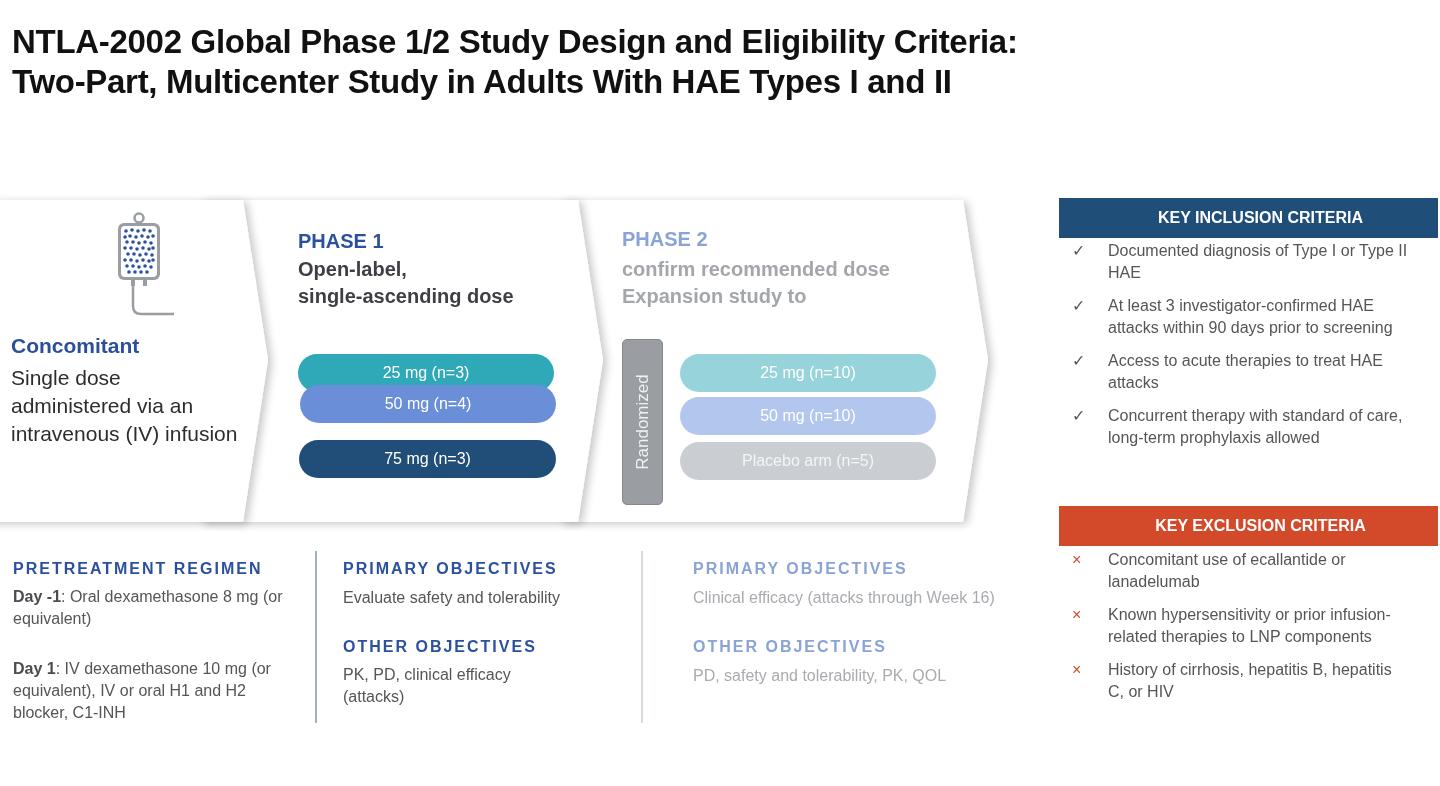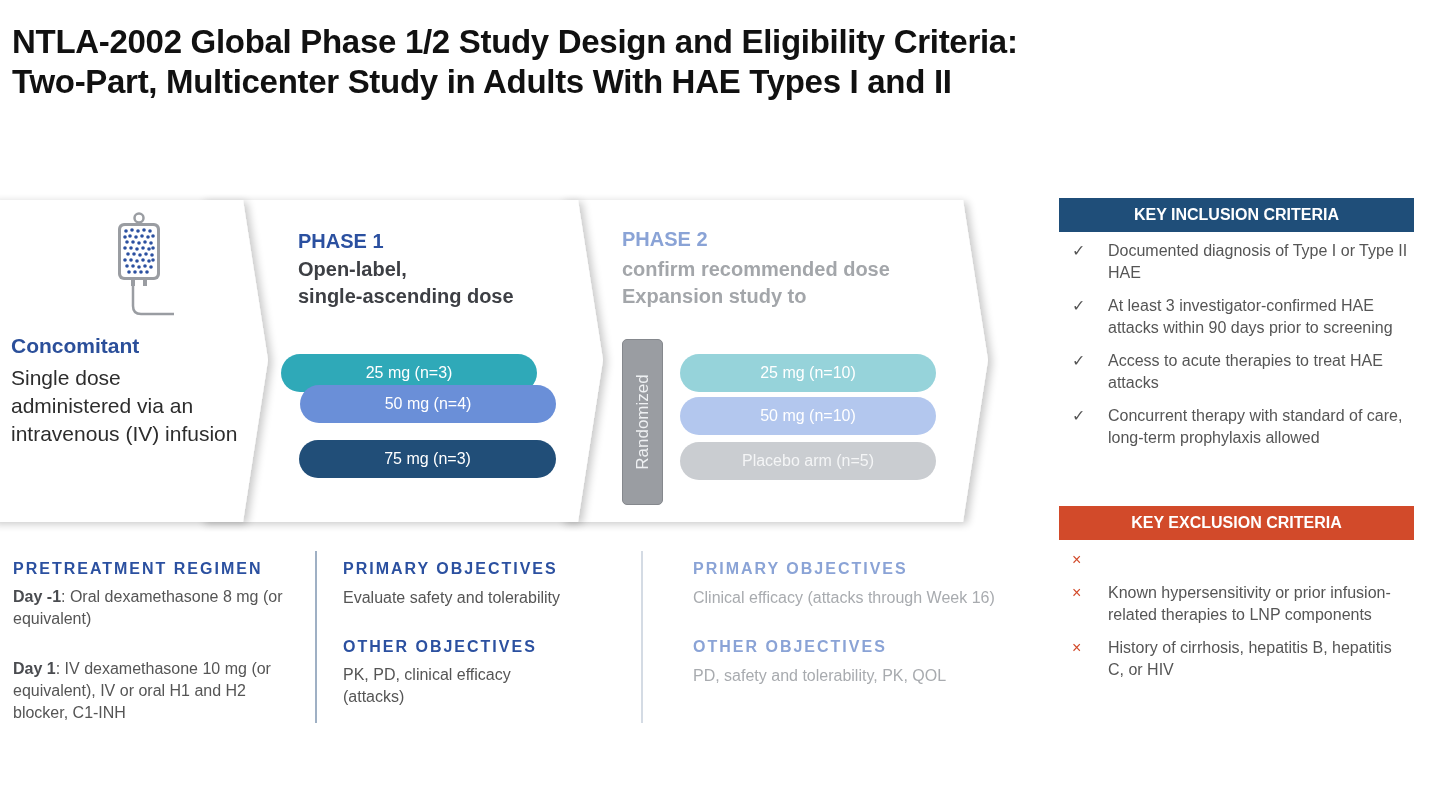--- a/index.html
+++ b/index.html
@@ -10,21 +10,21 @@
   .int-head { left:11px; top:334px; font-size:21px; font-weight:bold; color:#2b4f9a; }
   .int-body { left:11px; top:364px; font-size:21px; color:#2d2d2d; line-height:28px; width:230px; }
   .ph-label { font-size:20px; font-weight:bold; }
   .ph-sub { font-size:20px; font-weight:bold; line-height:27px; }
   .pill { position:absolute; height:38px; border-radius:19px; color:#fff; font-size:16px; display:flex; align-items:center; justify-content:center; }
   .rand { left:622px; top:339px; width:41px; height:166px; background:#9a9da2; border-radius:5px; border:1px solid #85888d; box-sizing:border-box; }
   .rand span { position:absolute; left:50%; top:50%; transform:translate(-50%,-50%) rotate(-90deg); color:#eef0f2; font-size:17px; white-space:nowrap; }
   .sec-head { font-size:16px; font-weight:bold; letter-spacing:2px; }
   .sec-body { font-size:16px; color:#555; line-height:22px; }
   .vline { position:absolute; width:2px; background:#9fb0c4; }
-  .crit-bar { position:absolute; left:1059px; width:355px; height:34px; color:#fff; font-size:16px; font-weight:bold; display:flex; align-items:center; justify-content:center; }
+  .crit-bar { position:absolute; left:1059px; width:355px; height:40px; color:#fff; font-size:16px; font-weight:bold; display:flex; align-items:center; justify-content:center;padding-left:24px; }
   .crit-list { position:absolute; left:1072px; width:340px; margin:0; padding:0; list-style:none; }
   .crit-list li { display:flex; font-size:16px; color:#555; line-height:22px; margin-bottom:11px; }
   .crit-list .mk { width:36px; flex:0 0 36px; }
 </style>
 </head>
 <body>
 
 <h1 class="abs title">
   <span>NTLA-2002 Global Phase 1/2 Study Design and Eligibility Criteria:</span><br>
   <span>Two-Part, Multicenter Study in Adults With HAE Types I and II</span>
@@ -103,21 +103,21 @@
 </svg>
 
 <div class="abs int-head">Concomitant</div>
 <div class="abs int-body">Single dose administered via an intravenous (IV) infusion</div>
 
 <div class="abs ph-label" style="left:298px;top:230px;color:#2b50a0;">PHASE 1</div>
 <div class="abs ph-sub" style="left:298px;top:256px;color:#3d3f44;">
   <div>Open-label,</div>
   <div>single-ascending dose</div>
 </div>
-<div class="pill" style="left:281px;top:354px;width:256px;background:#2fa9b8;">25 mg (n=3)</div>
+<div class="pill" style="left:298px;top:354px;width:256px;background:#2fa9b8;">25 mg (n=3)</div>
 <div class="pill" style="left:300px;top:385px;width:256px;background:#6a8fd8;">50 mg (n=4)</div>
 <div class="pill" style="left:299px;top:440px;width:257px;background:#214e78;">75 mg (n=3)</div>
 
 <div class="abs ph-label" style="left:622px;top:228px;color:#8aa3d6;">PHASE 2</div>
 <div class="abs ph-sub" style="left:622px;top:256px;color:#a3a6aa;">
   <div>confirm recommended dose</div>
   <div>Expansion study to</div>
 </div>
 <div class="abs rand">
   <span>Randomized</span>
@@ -165,20 +165,21 @@
   <li>
       <span class="mk" style="color:#555;">✓</span>
       <span>Concurrent therapy with standard of care, long-term prophylaxis allowed</span>
     </li>
 </ul>
 
 <div class="crit-bar" style="top:506px;background:#d24a2a;">KEY EXCLUSION CRITERIA</div>
 <ul class="crit-list" style="top:549px;">
   <li>
       <span class="mk" style="color:#d24a2a;">×</span>
+      <span>Concomitant use of ecallantide or lanadelumab</span>
     </li>
   <li>
       <span class="mk" style="color:#d24a2a;">×</span>
       <span>Known hypersensitivity or prior infusion-related therapies to LNP components</span>
     </li>
   <li>
       <span class="mk" style="color:#d24a2a;">×</span>
       <span>History of cirrhosis, hepatitis B, hepatitis C, or HIV</span>
     </li>
 </ul>

